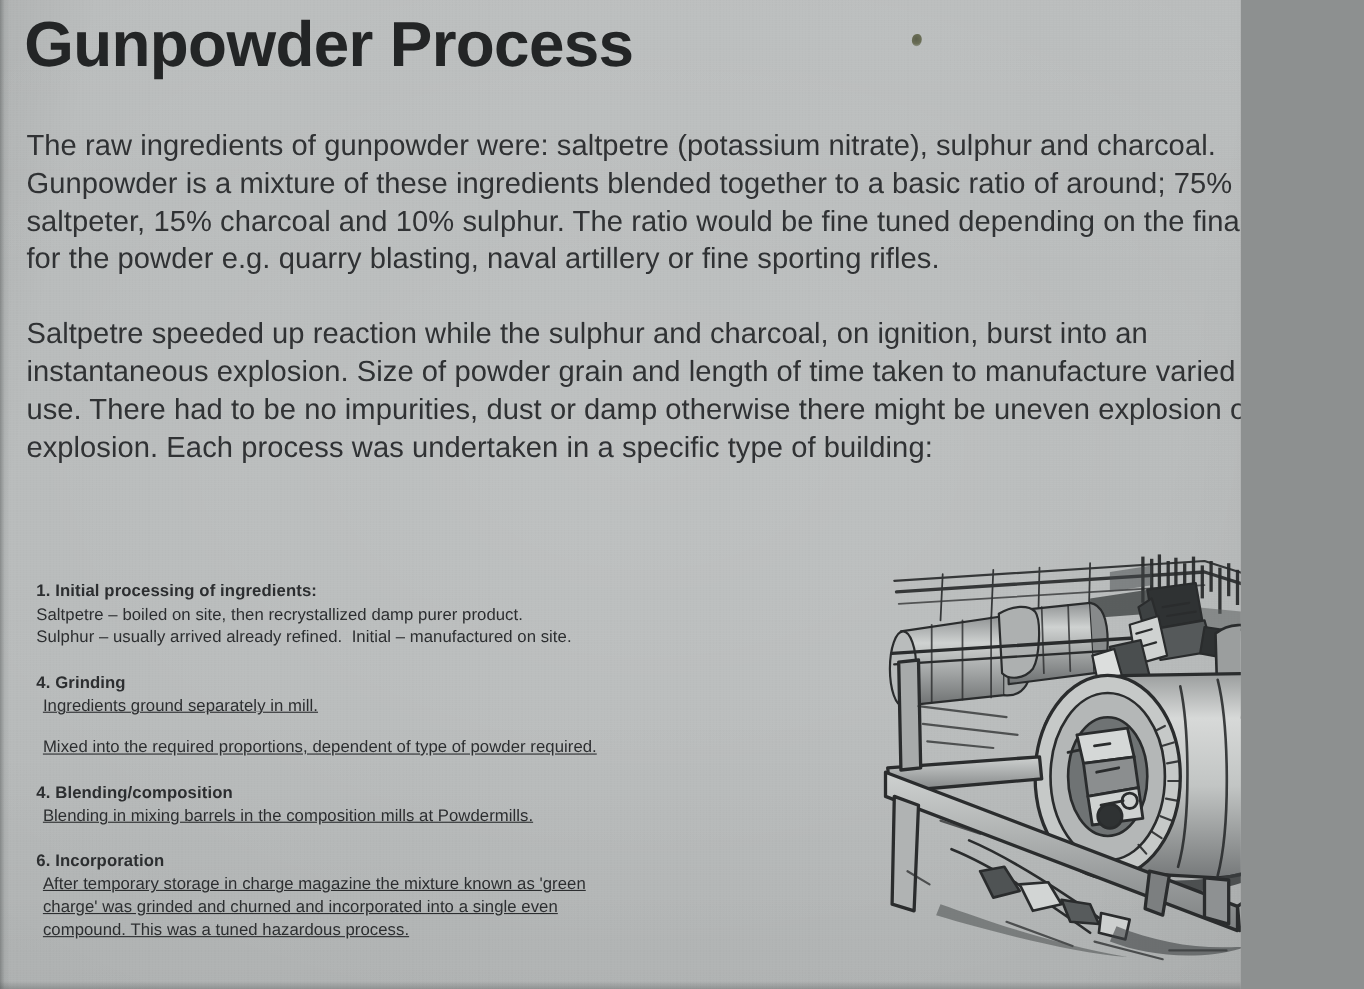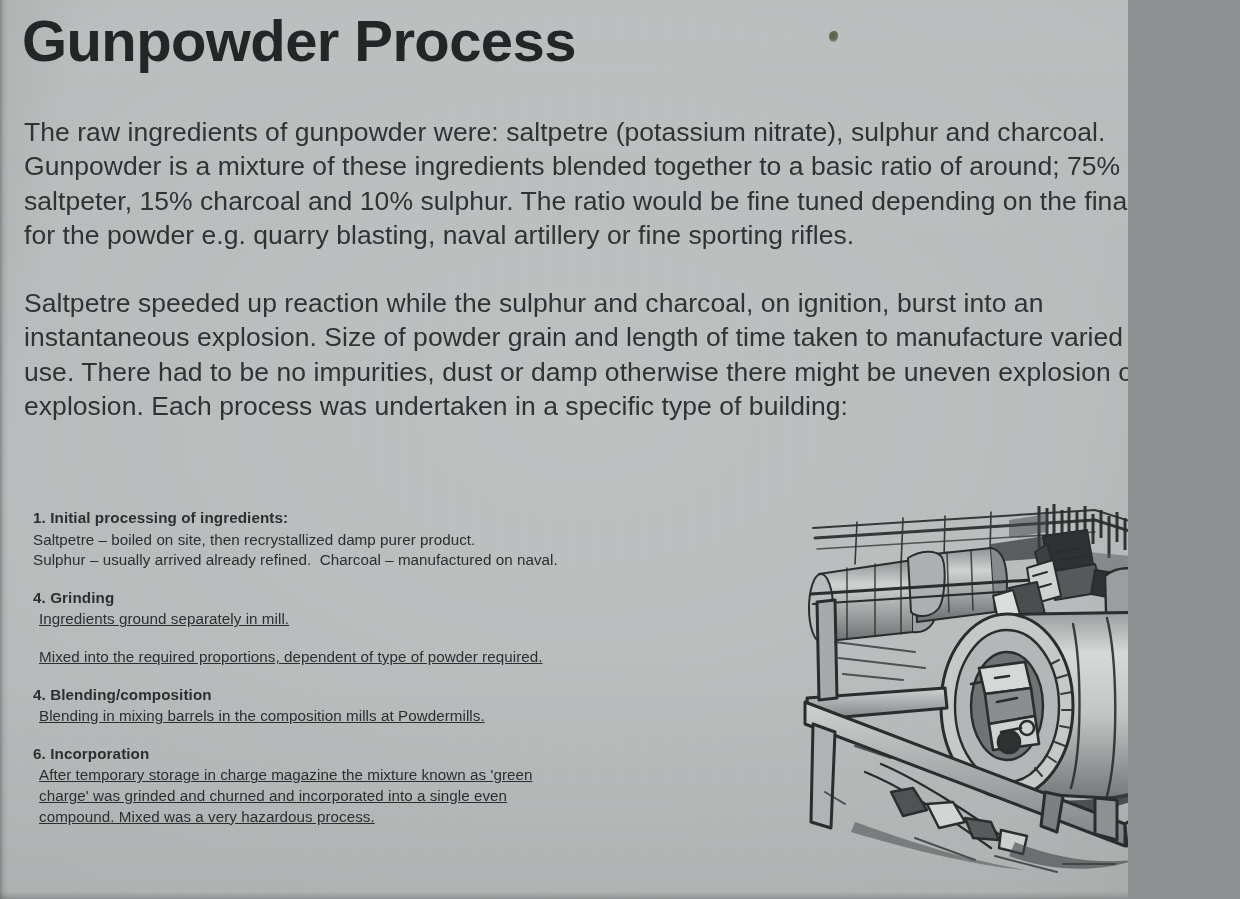--- a/index.html
+++ b/index.html
@@ -94,20 +94,21 @@
     font-size: 15.2px;
     line-height: 20.6px;
     color: #2c2e30;
   }
   .step { margin-bottom: 17px; }
   .step:last-child { margin-bottom: 0; }
   .step-title {
     font-weight: bold;
     letter-spacing: 0.1px;
     margin-bottom: 1px;
+    margin-top: 20px;
   }
   .step-body { letter-spacing: 0.05px; }
   .step-body.indent { padding-left: 6px; text-decoration: underline; }
   .step-body div { white-space: pre-wrap; }
 
   .illustration {
     position: absolute;
     left: 795px;
     top: 492px;
     width: 440px;
@@ -131,21 +132,21 @@
     <p>The raw ingredients of gunpowder were: saltpetre (potassium nitrate), sulphur and charcoal. Gunpowder is a mixture of these ingredients blended together to a basic ratio of around; 75% saltpeter, 15% charcoal and 10% sulphur. The ratio would be fine tuned depending on the final use for the powder e.g. quarry blasting, naval artillery or fine sporting rifles.</p>
     <p>Saltpetre speeded up reaction while the sulphur and charcoal, on ignition, burst into an instantaneous explosion. Size of powder grain and length of time taken to manufacture varied with use. There had to be no impurities, dust or damp otherwise there might be uneven explosion or no explosion. Each process was undertaken in a specific type of building:</p>
   </div>
 
   <div class="steps">
 
     <div class="step">
       <div class="step-title">1. Initial processing of ingredients:</div>
       <div class="step-body">
         <div>Saltpetre – boiled on site, then recrystallized damp purer product.</div>
-        <div>Sulphur – usually arrived already refined.  Charcoal – manufactured on naval.</div>
+        <div>Sulphur – usually arrived already refined.  Initial – manufactured on site.</div>
       </div>
     </div>
 
     <div class="step">
       <div class="step-title">4. Grinding</div>
       <div class="step-body indent">
         <div>Ingredients ground separately in mill.</div>
       </div>
     </div>
 
@@ -160,21 +161,21 @@
       <div class="step-body indent">
         <div>Blending in mixing barrels in the composition mills at Powdermills.</div>
       </div>
     </div>
 
     <div class="step">
       <div class="step-title">6. Incorporation</div>
       <div class="step-body indent">
         <div>After temporary storage in charge magazine the mixture known as 'green</div>
         <div>charge' was grinded and churned and incorporated into a single even</div>
-        <div>compound. Mixed was a very hazardous process.</div>
+        <div>compound. This was a tuned hazardous process.</div>
       </div>
     </div>
 
   </div>
 
   <div class="illustration">
     <svg viewBox="0 0 440 392" xmlns="http://www.w3.org/2000/svg" aria-hidden="true">
       <defs>
         <linearGradient id="drumShade" x1="0" y1="0" x2="0" y2="1">
           <stop offset="0%" stop-color="#9a9d9d"></stop>

